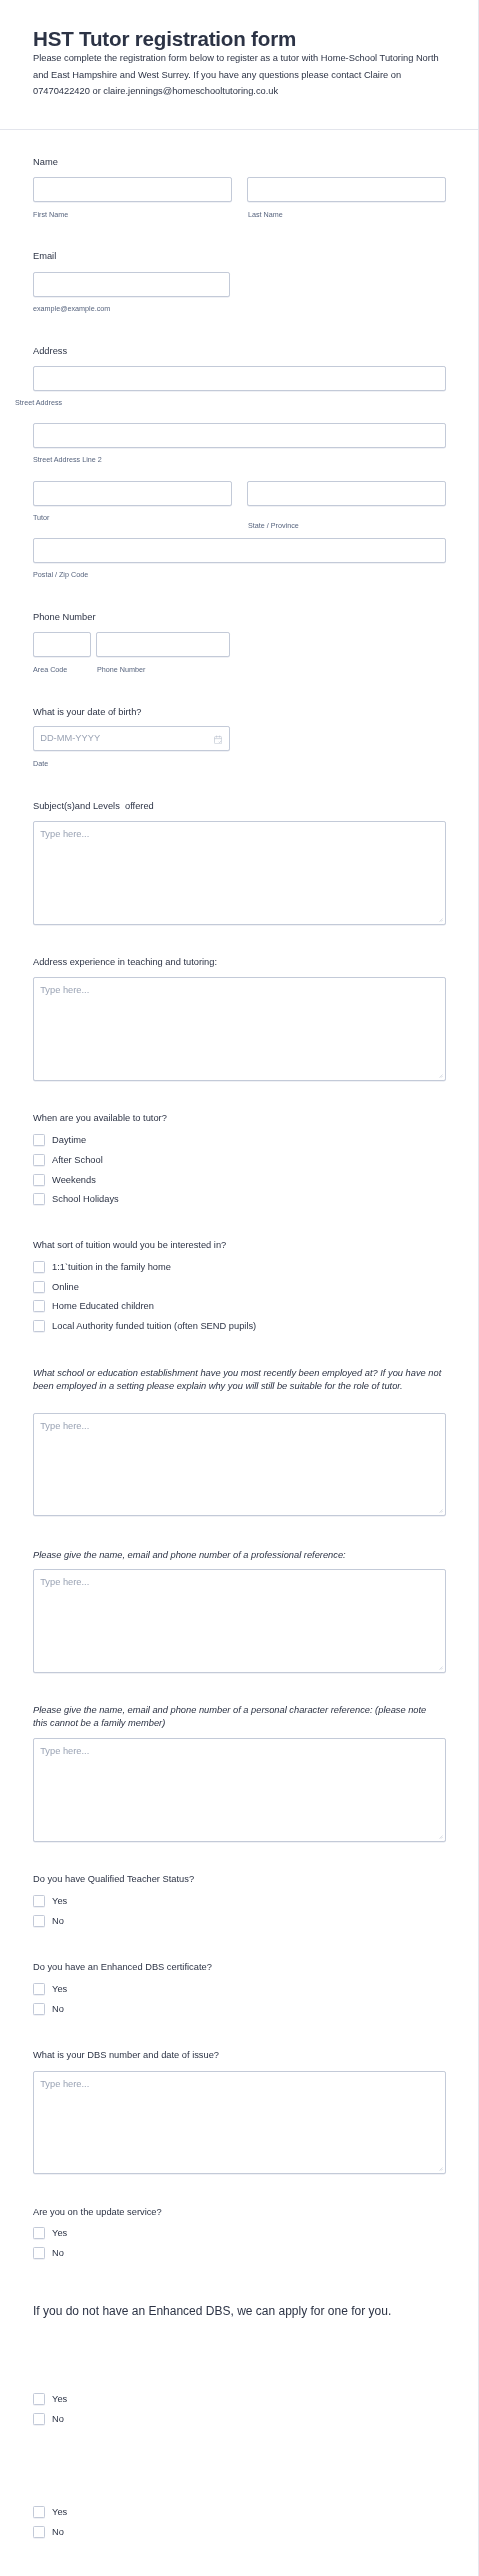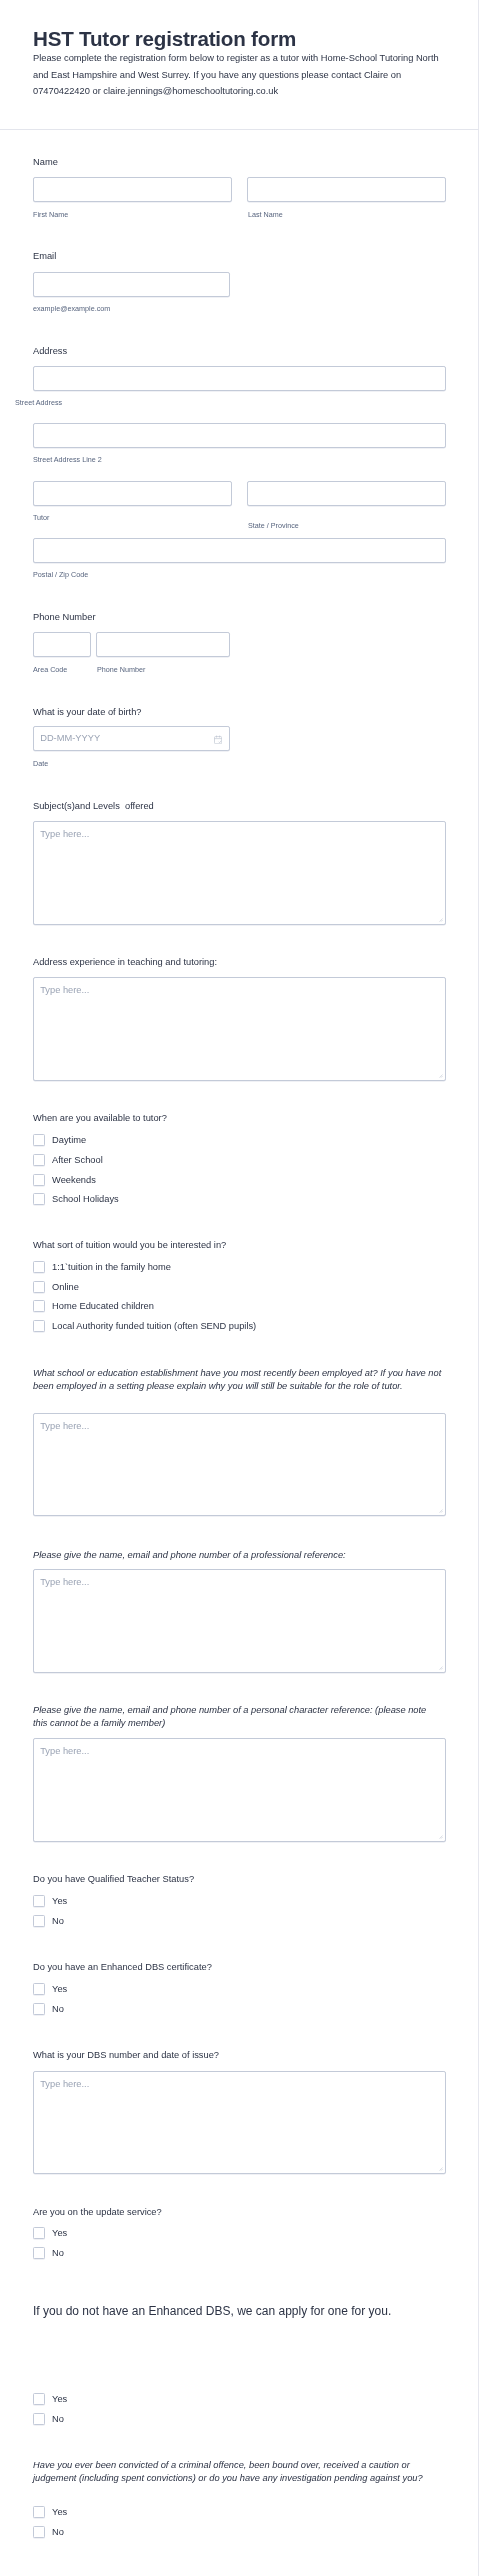--- a/index.html
+++ b/index.html
@@ -197,21 +197,20 @@
 
   <div class="abs cb" style="top:2393px">
       <span class="box"></span>
       <span class="cbl">Yes</span>
     </div>
   <div class="abs cb" style="top:2413px">
       <span class="box"></span>
       <span class="cbl">No</span>
     </div>
 
-  <div class="abs label multi" style="top:2459px">Have you ever been convicted of a criminal offence, been bound over, received a caution or judgement (including spent convictions) or do you have any investigation pending against you?</div>
   <div class="abs cb" style="top:2506px">
       <span class="box"></span>
       <span class="cbl">Yes</span>
     </div>
   <div class="abs cb" style="top:2526px">
       <span class="box"></span>
       <span class="cbl">No</span>
     </div>
 
 </div>

